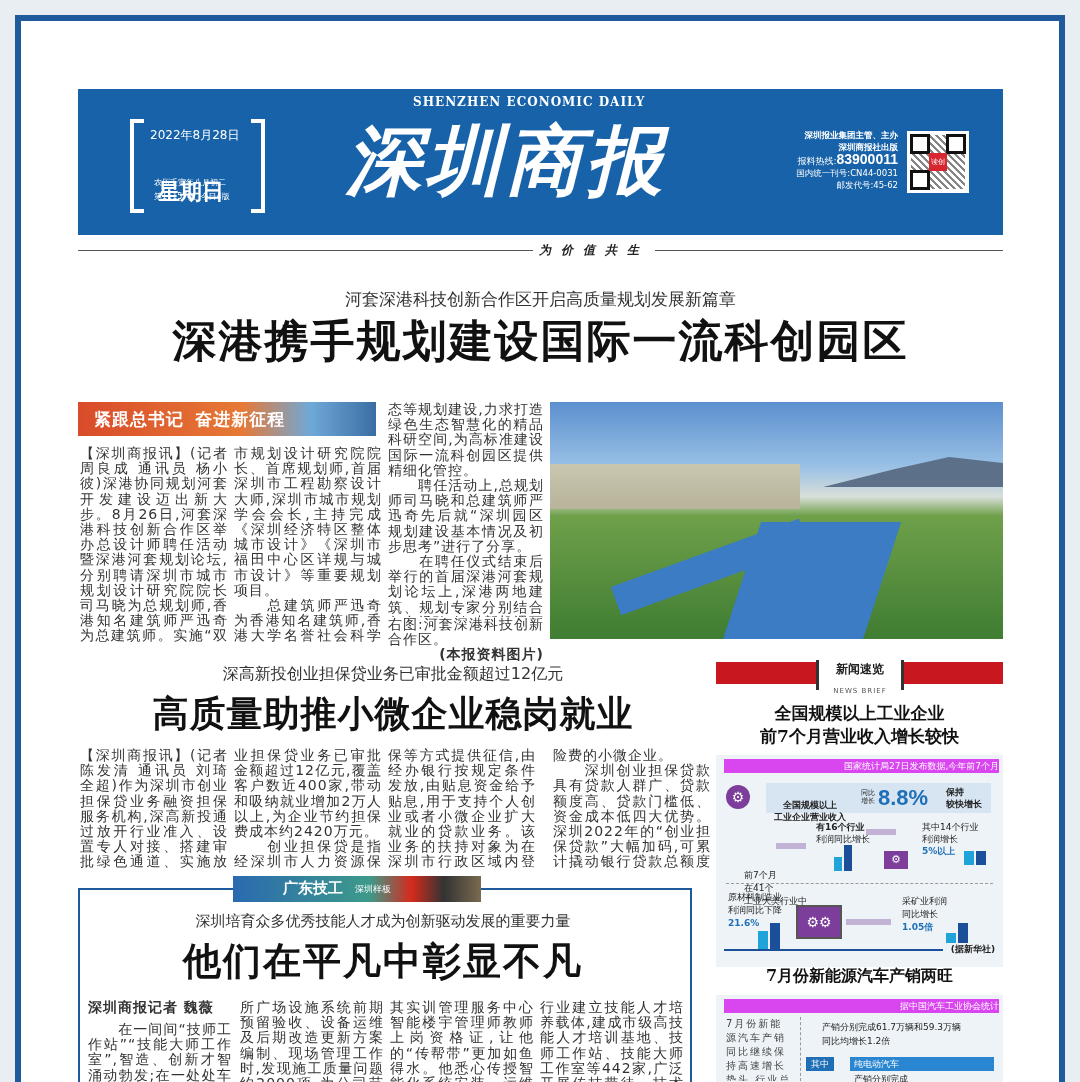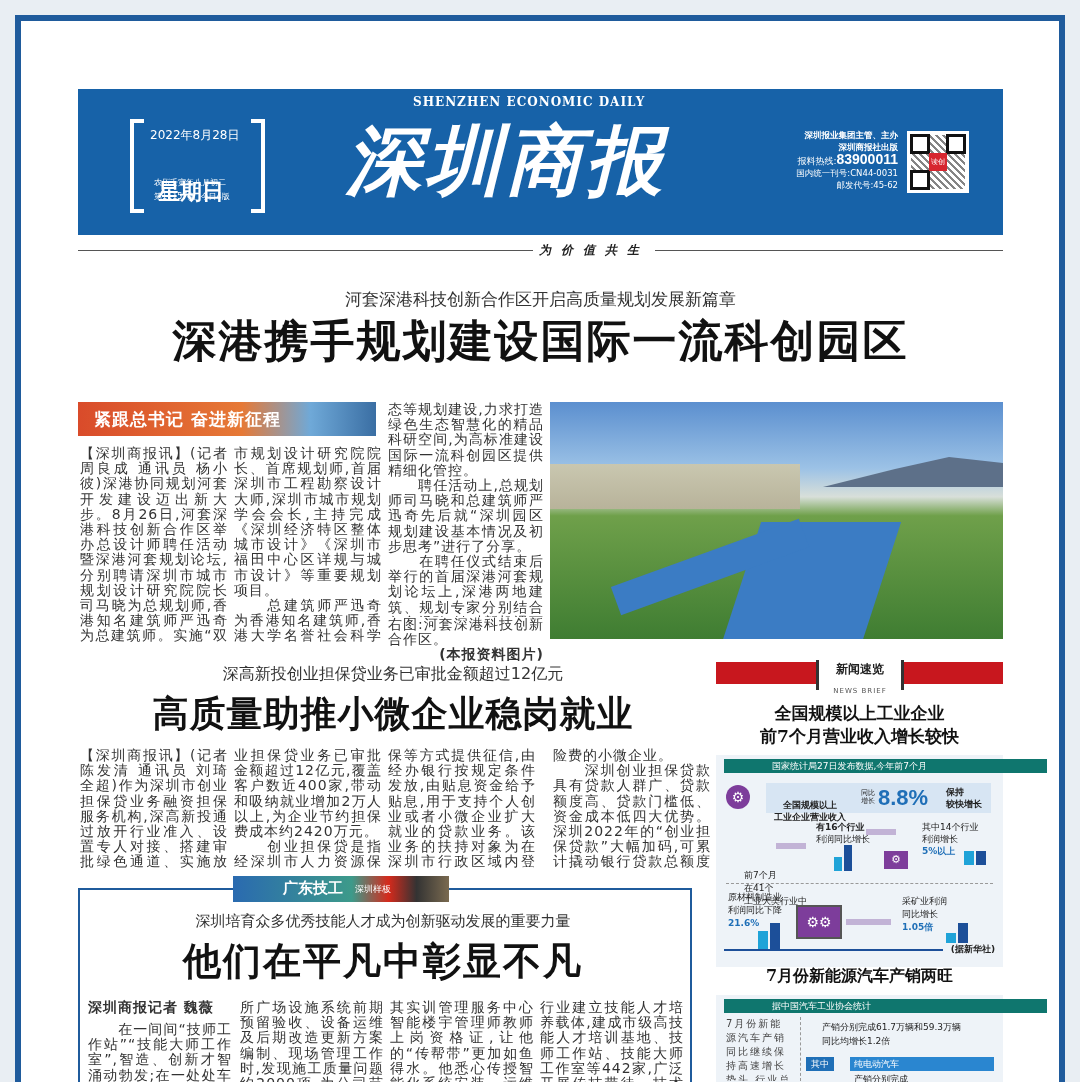--- a/index.html
+++ b/index.html
@@ -24,40 +24,40 @@
   .qr{position:absolute;right:34px;top:42px;width:62px;height:62px;background:#fff;}
   .qr .c{position:absolute;width:14px;height:14px;border:3px solid #111;background:#fff;}
   .qr .m{position:absolute;left:22px;top:22px;width:18px;height:18px;background:#d7262f;color:#fff;font-size:7px;text-align:center;line-height:18px;}
   .qr .dots{position:absolute;left:4px;top:4px;width:54px;height:54px;background:repeating-linear-gradient(45deg,#222 0 2px,#fff 2px 5px),repeating-linear-gradient(-45deg,#222 0 2px,#fff 2px 4px);opacity:.55;}
   .slogan{position:absolute;left:78px;top:240px;width:925px;height:22px;font-style:italic;}
   .slogan .line{position:absolute;left:0;right:0;top:10px;border-top:1px solid #555;}
   .slogan .txt{position:absolute;left:455px;top:2px;background:#fff;padding:0 6px;font-size:12px;letter-spacing:10px;font-weight:bold;}
   .kicker{position:absolute;text-align:center;color:#333;}
   .headline{position:absolute;text-align:center;font-weight:bold;color:#111;}
   .col{position:absolute;font-size:14px;line-height:15.2px;color:#333;text-align:justify;letter-spacing:1px;}
-  .banner-red{position:absolute;left:78px;top:402px;width:298px;height:34px;background:linear-gradient(90deg,#d94b2a,#e67936 55%,#6fa9d8 78%,#3a6ea3);}
+  .banner-red{position:absolute;left:78px;top:402px;width:298px;height:34px;background:linear-gradient(90deg,#d94b2a,#e67936 55%,#6fa9d8 78%,#3a6ea3);font-family:Liberation Mono, monospace;}
   .banner-red span{position:absolute;left:16px;top:6px;color:#fff;font-weight:bold;font-size:17px;letter-spacing:1px;}
   .photo{position:absolute;left:550px;top:402px;width:453px;height:237px;overflow:hidden;background:linear-gradient(#5b8fcf 0%,#9cc2e6 28%,#d8dfd9 40%,#6fa04a 48%,#3f7d32 100%);}
   .river{position:absolute;left:190px;top:120px;width:140px;height:130px;background:#3b7cc4;transform:skewX(-18deg);}
   .river2{position:absolute;left:60px;top:150px;width:200px;height:30px;background:#3b7cc4;transform:rotate(-20deg);}
   .city{position:absolute;left:0;top:62px;width:250px;height:45px;background:linear-gradient(#c9c7b0,#b8b39a);}
   .mtn{position:absolute;right:0;top:55px;width:180px;height:30px;background:#5d7089;clip-path:polygon(0 100%,40% 40%,70% 0,100% 20%,100% 100%);}
   .newsbrief{position:absolute;left:716px;top:662px;width:287px;height:22px;background:#c8171e;}
   .newsbrief .tag{position:absolute;left:100px;top:-2px;width:82px;height:30px;background:#fff;text-align:center;border-left:3px solid #333;border-right:3px solid #333;}
   .newsbrief .t1{font-size:12px;font-weight:bold;display:block;margin-top:1px;}
   .newsbrief .t2{font-size:7px;color:#555;letter-spacing:1px;}
   .info1{position:absolute;left:716px;top:755px;width:287px;height:212px;background:#eef3f8;}
-  .bar-blue{position:absolute;background:#0f766e;color:#fff;font-size:9px;text-align:left;padding-left:48px;}
+  .bar-blue{position:absolute;background:#d946ef;color:#fff;font-size:9px;text-align:right;}
   .stat8{position:absolute;left:50px;top:28px;width:225px;height:30px;background:#d7e5f3;font-size:9px;}
   .ibar{position:absolute;width:8px;background:#1fa3d8;}
   .ibar.d{background:#1c4f99;}
   .arrow{position:absolute;height:6px;background:#c2b3d6;}
   .gear{position:absolute;background:#7d3d9b;color:#fff;text-align:center;font-size:14px;}
   .info2{position:absolute;left:716px;top:995px;width:287px;height:90px;background:#eef3f8;}
-  .tech-banner{position:absolute;left:233px;top:876px;width:216px;height:26px;background:linear-gradient(90deg,#2a6ab0,#3d9a8a 55%,#d52a1c 72%,#333 85%,#7a6a50);}
+  .tech-banner{position:absolute;left:233px;top:876px;width:248px;height:26px;background:linear-gradient(90deg,#2a6ab0,#3d9a8a 55%,#d52a1c 72%,#333 85%,#7a6a50);}
   .tech-box{position:absolute;left:78px;top:888px;width:610px;height:200px;border:2px solid #1f5b9c;border-bottom:none;}
 </style>
 </head>
 <body>
 
 <div class="frame"></div>
 
 <div class="page">
 
   <div class="mast">

